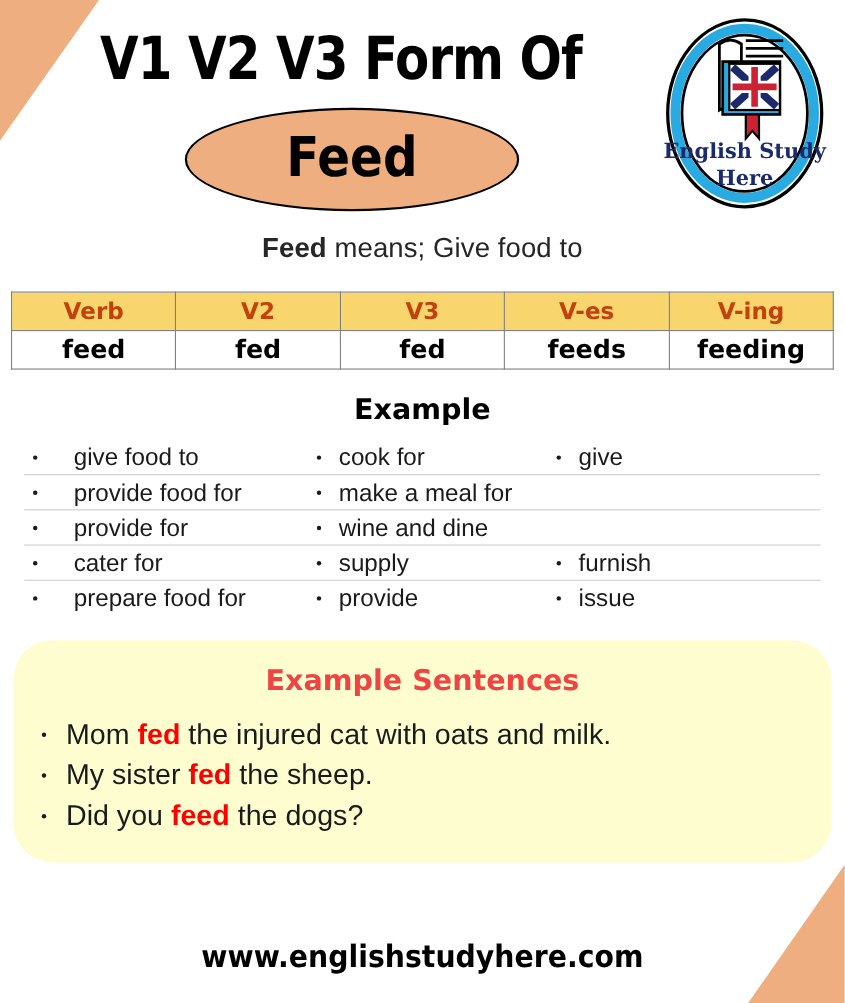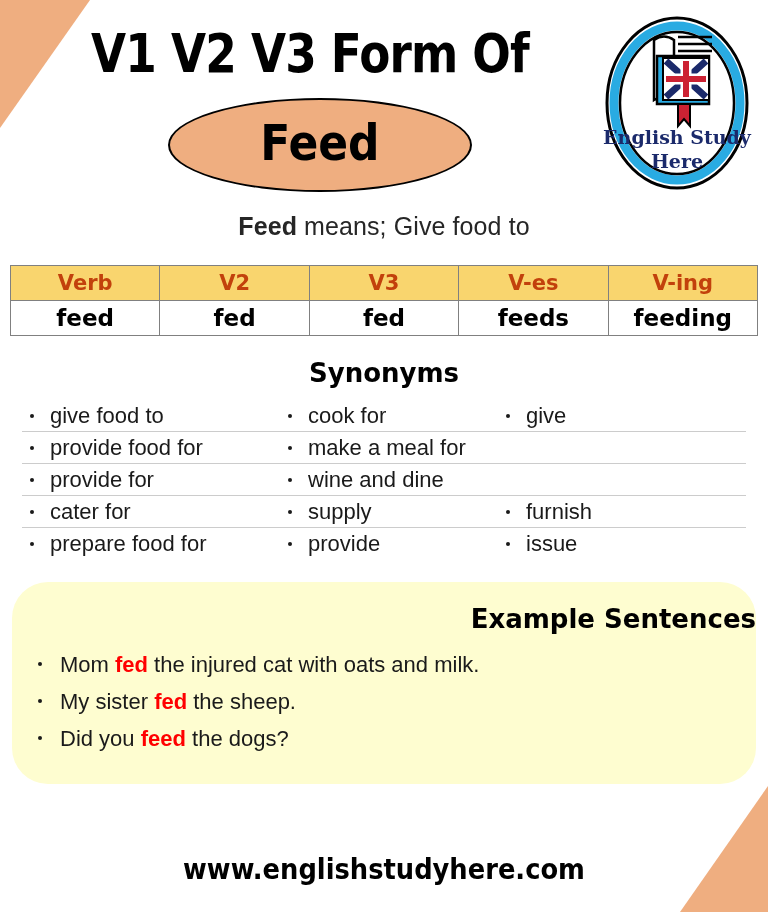--- a/index.html
+++ b/index.html
@@ -93,49 +93,49 @@
   }
   .syn-grid{ margin-top:12px; padding:0 22px; }
   .syn-row{
     display:flex;
     border-bottom:1px solid #cccccc;
     height:32px;
     align-items:center;
   }
   .syn-row:last-child{ border-bottom:none; }
   .syn-cell{ display:flex; align-items:center; font-size:22px; color:#1a1a1a; }
-  .syn-cell.c1{ width:258px; }
+  .syn-cell.c1{ width:258px;gap:17px; }
   .syn-cell.c2{ width:218px; }
   .syn-cell.c3{ flex:1; }
   .bullet{
     display:inline-block; width:4px; height:4px;
     background:#1a1a1a; border-radius:50%;
     margin:0 16px 0 8px; flex:none;
   }
 
   
   .examples{
     position:relative;
     margin:22px 12px 0 12px;
     background:#fefdd0;
     border-radius:36px;
     padding:22px 0 30px 0;
     height:202px;
   }
   .ex-title{
-    text-align:right;
+    text-align:center;
     font-family:"DejaVu Sans", sans-serif;
     font-weight:bold;
     font-size:26px;
-    color:#000000;
+    color:#ef4444;
   }
   .ex-list{ margin-top:18px; padding-left:18px; }
   .ex-item{
     display:flex; align-items:baseline;
-    font-size:22px; color:#1a1a1a;
+    font-size:26px; color:#1a1a1a;
     height:37px;
   }
   .ex-item .bullet{ margin:0 18px 0 8px; position:relative; top:-6px; }
   .hl{ color:#ff0000; font-weight:bold; }
 
   
   .footer{
     position:absolute; left:0; bottom:26px; width:100%;
     text-align:center;
     font-family:"DejaVu Sans", sans-serif;
@@ -205,21 +205,21 @@
       <td>feed</td>
       <td>fed</td>
       <td>fed</td>
       <td>feeds</td>
       <td>feeding</td>
     </tr>
   </tbody>
     </table>
 </div>
 
-<div class="syn-title">Synonyms</div>
+<div class="syn-title">Example</div>
 
 <div class="syn-grid">
   <div class="syn-row">
     <div class="syn-cell c1">
         <span class="bullet"></span>
         <span>give food to</span>
       </div>
     <div class="syn-cell c2">
         <span class="bullet"></span>
         <span>cook for</span>

